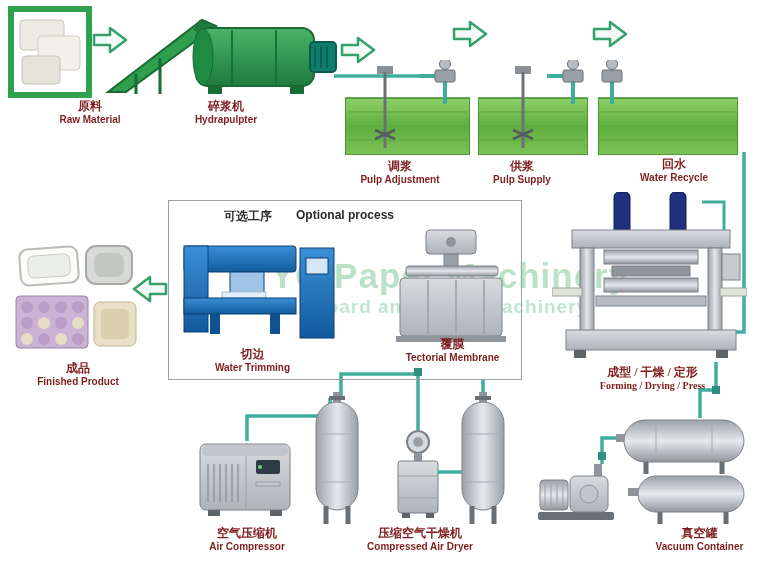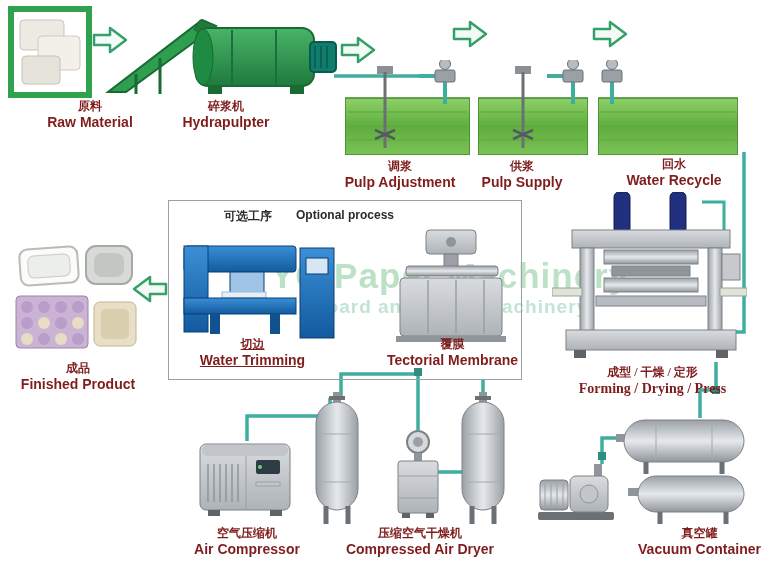--- a/index.html
+++ b/index.html
@@ -2,21 +2,21 @@
 <html><head>
 <meta charset="utf-8">
 <style>
   html,body{margin:0;padding:0;background:#fff;}
   .canvas{position:relative;width:768px;height:561px;background:#ffffff;overflow:hidden;
           font-family:"Liberation Sans", sans-serif;}
   .el{position:absolute;}
   .gfx{z-index:2;}
   .label{position:absolute;z-index:4;text-align:center;color:#7f1d1d;line-height:1.25;}
   .label .zh{font-size:12px;font-weight:700;}
-  .label .en{font-size:14px;font-weight:700;}
+  .label .en{font-size:10px;font-weight:700;}
   .optional-box{position:absolute;left:168px;top:200px;width:352px;height:178px;
                 border:1px solid #9aa0a6;z-index:1;background:transparent;}
   .optional-label{position:absolute;left:55px;top:7px;display:flex;gap:24px;z-index:4;
                   font-size:12px;font-weight:700;color:#2b2b2b;}
   .watermark{position:absolute;left:235px;top:256px;width:430px;z-index:0;text-align:center;
              color:rgba(142,205,162,0.6);font-weight:700;}
   .watermark .wm1{font-size:35px;letter-spacing:1px;}
   .watermark .wm2{font-size:19px;letter-spacing:1px;color:rgba(142,205,175,0.55);}
   .pipes{position:absolute;left:0;top:0;z-index:1;}
   svg{display:block;}
@@ -343,21 +343,21 @@
   <div class="label" style="left:462px;top:159px;width:120px;">
     <div class="zh">供浆</div>
     <div class="en">Pulp Supply</div>
   </div>
 
   <div class="label" style="left:609px;top:157px;width:130px;">
     <div class="zh">回水</div>
     <div class="en">Water Recycle</div>
   </div>
 
-  <div class="label" style="left:180px;top:337px;width:145px;text-decoration:underline;">
+  <div class="label" style="left:180px;top:347px;width:145px;">
     <div class="zh">切边</div>
     <div class="en">Water Trimming</div>
   </div>
 
   <div class="label" style="left:375px;top:337px;width:155px;text-align:center;">
     <div class="zh">覆膜</div>
     <div class="en">Tectorial Membrane</div>
   </div>
 
   <div class="label" style="left:555px;top:365px;width:195px;font-family:Liberation Serif, serif;">

